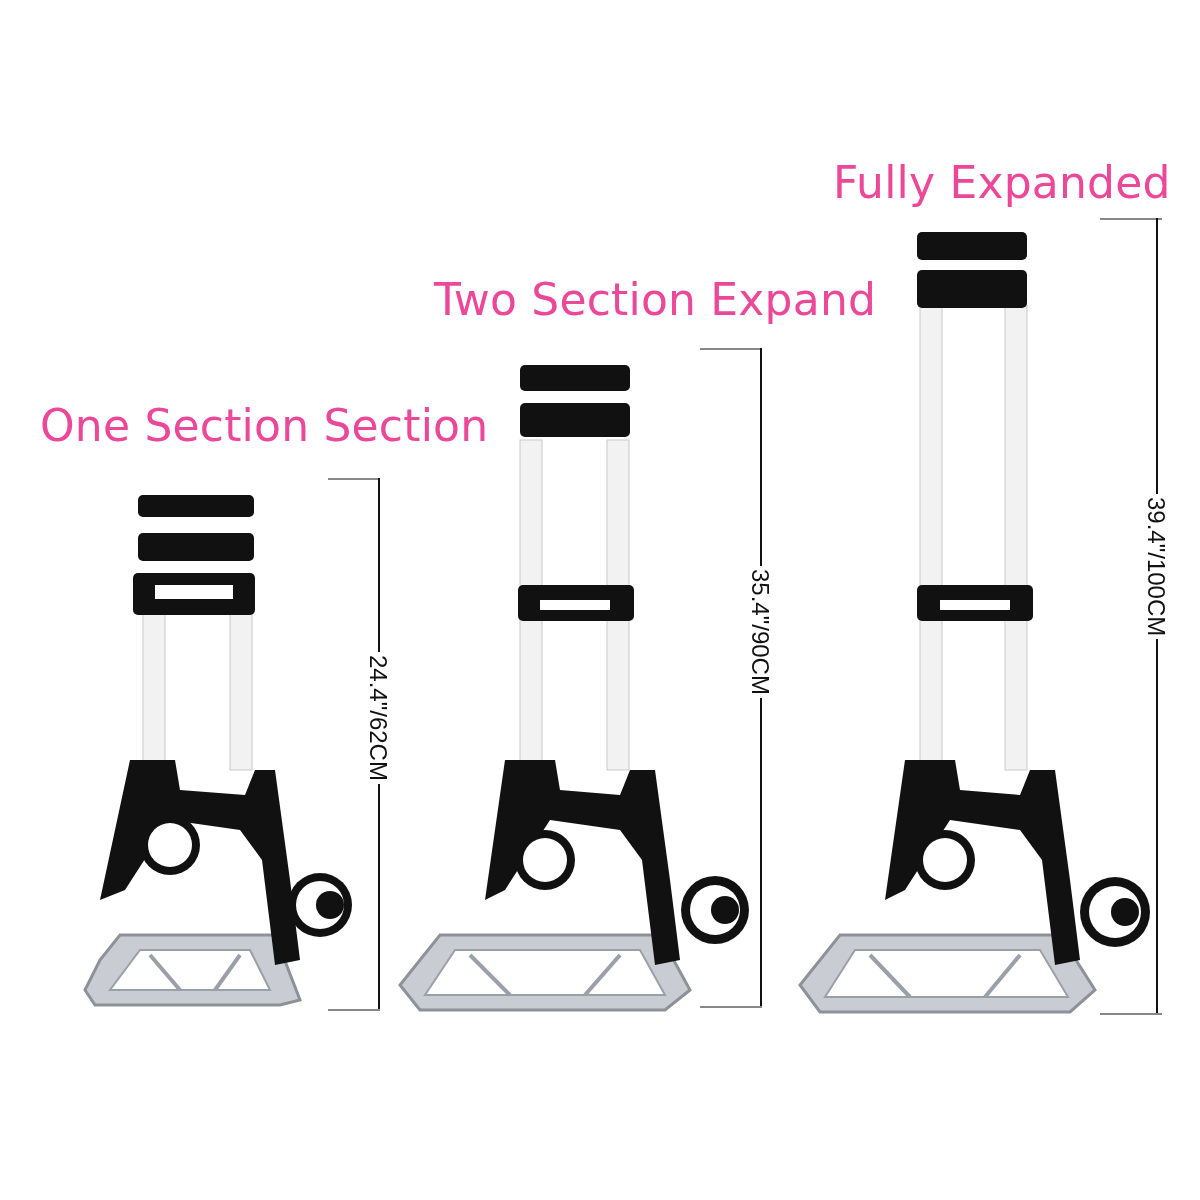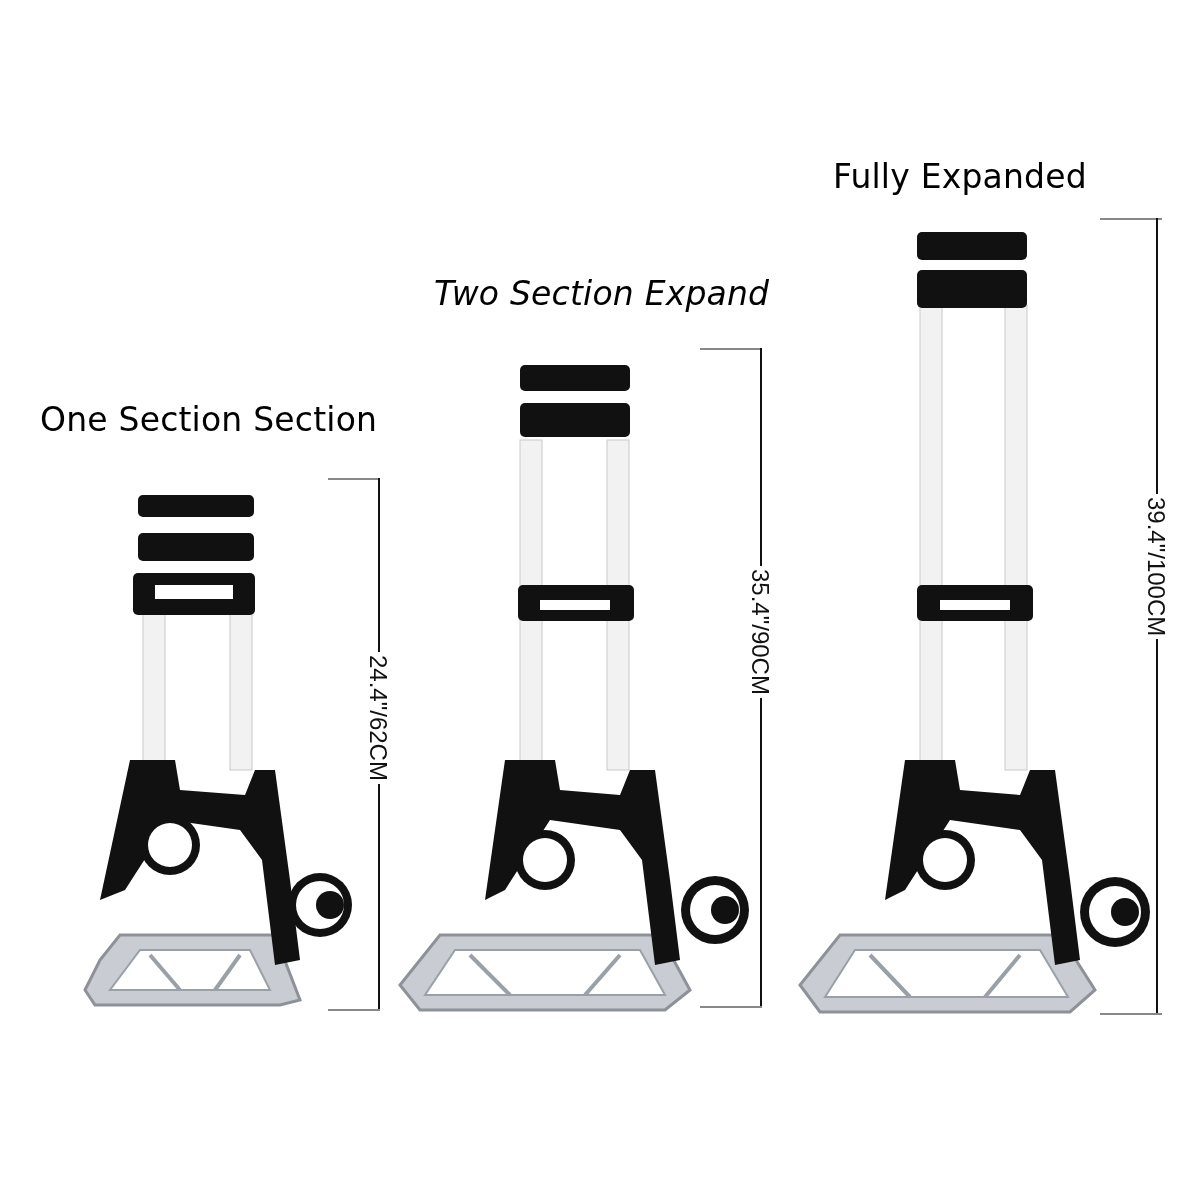--- a/index.html
+++ b/index.html
@@ -1,28 +1,28 @@
 <!DOCTYPE html>
 <html><head>
 <meta charset="utf-8">
 <style>
   html,body{margin:0;padding:0;background:#ffffff;}
   body{width:1200px;height:1200px;position:relative;overflow:hidden;font-family:"DejaVu Sans","Liberation Sans",sans-serif;color:#111;}
-  .label{position:absolute;font-size:33px;color:#000000;white-space:nowrap;letter-spacing:0.2px;text-align:center;}
+  .label{position:absolute;font-size:44px;color:#ec4899;white-space:nowrap;letter-spacing:0.2px;text-align:center;}
   .dim{position:absolute;}
   .dim .vline{position:absolute;width:2px;background:#111;}
   .dim .tick{position:absolute;height:1.5px;background:#888;}
   .dim .dimtext{position:absolute;font-family:"Liberation Sans",sans-serif;font-size:24px;color:#111;white-space:nowrap;transform:rotate(90deg);transform-origin:left top;background:#fff;padding:0 3px;}
   svg{position:absolute;}
 </style>
 </head>
 <body>
 
 <div class="label" style="left:40px;top:400px;">One Section Section</div>
-<div class="label" style="left:434px;top:274px;font-style:italic;">Two Section Expand</div>
+<div class="label" style="left:434px;top:274px;">Two Section Expand</div>
 <div class="label" style="left:833px;top:157px;">Fully Expanded</div>
 
 <div class="dim" style="left:0;top:0;">
   <div class="tick" style="left:328px;top:478px;width:52px;"></div>
   <div class="vline" style="left:378px;top:478px;height:532px;"></div>
   <div class="tick" style="left:328px;top:1009px;width:52px;"></div>
   <div class="dimtext" style="left:392px;top:652px;">24.4"/62CM</div>
 </div>
 <div class="dim" style="left:0;top:0;">
   <div class="tick" style="left:700px;top:348px;width:62px;"></div>

